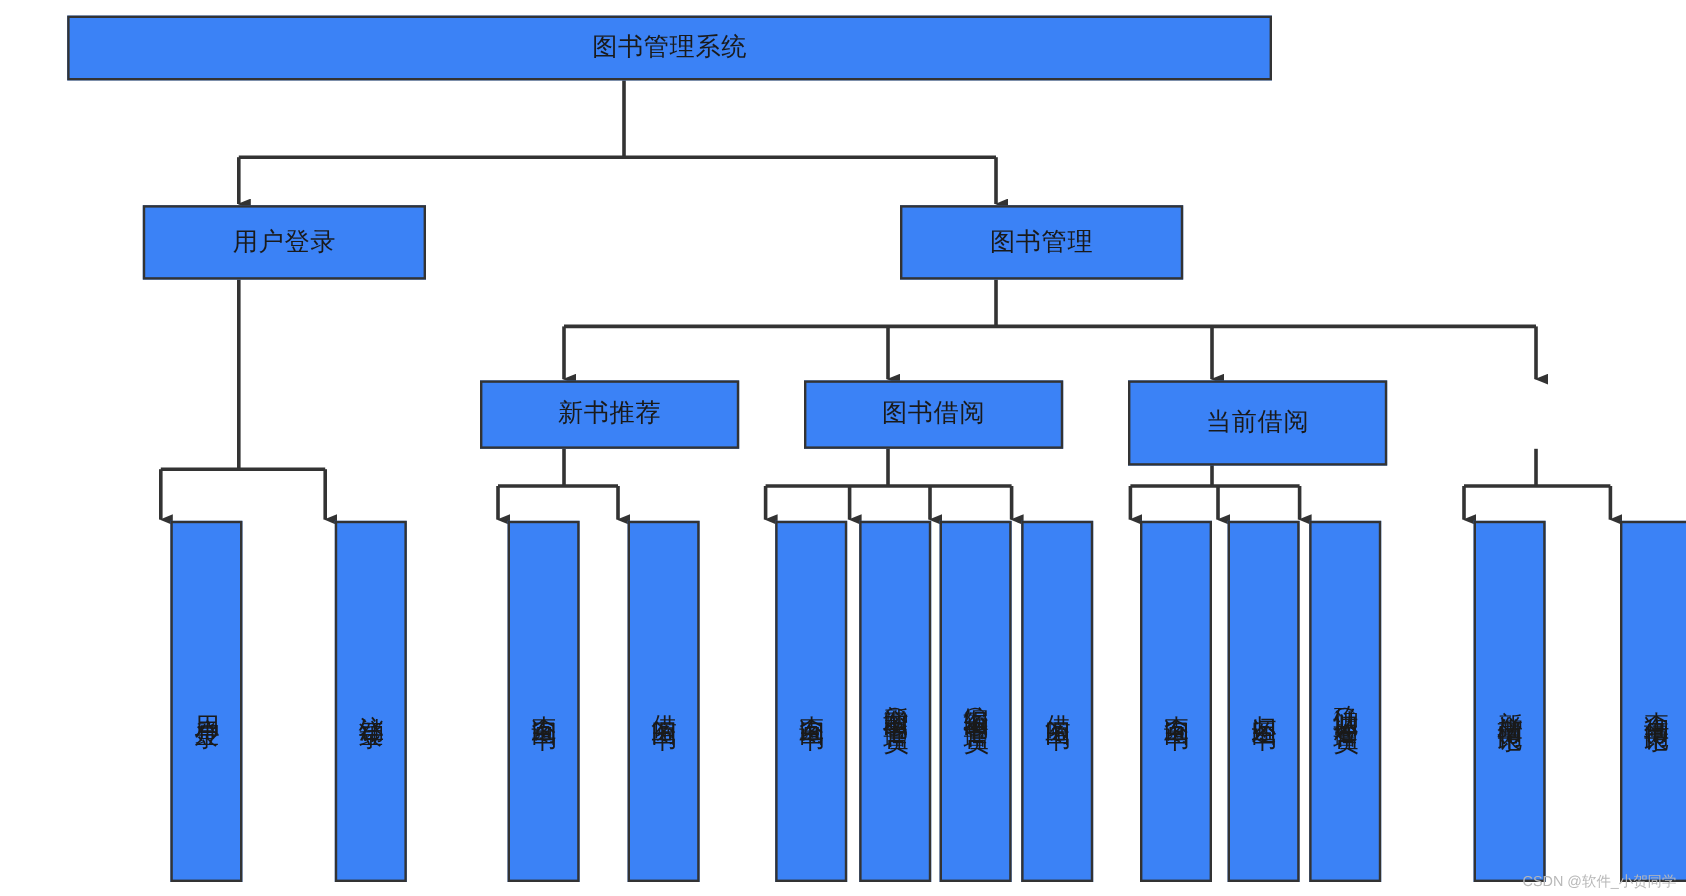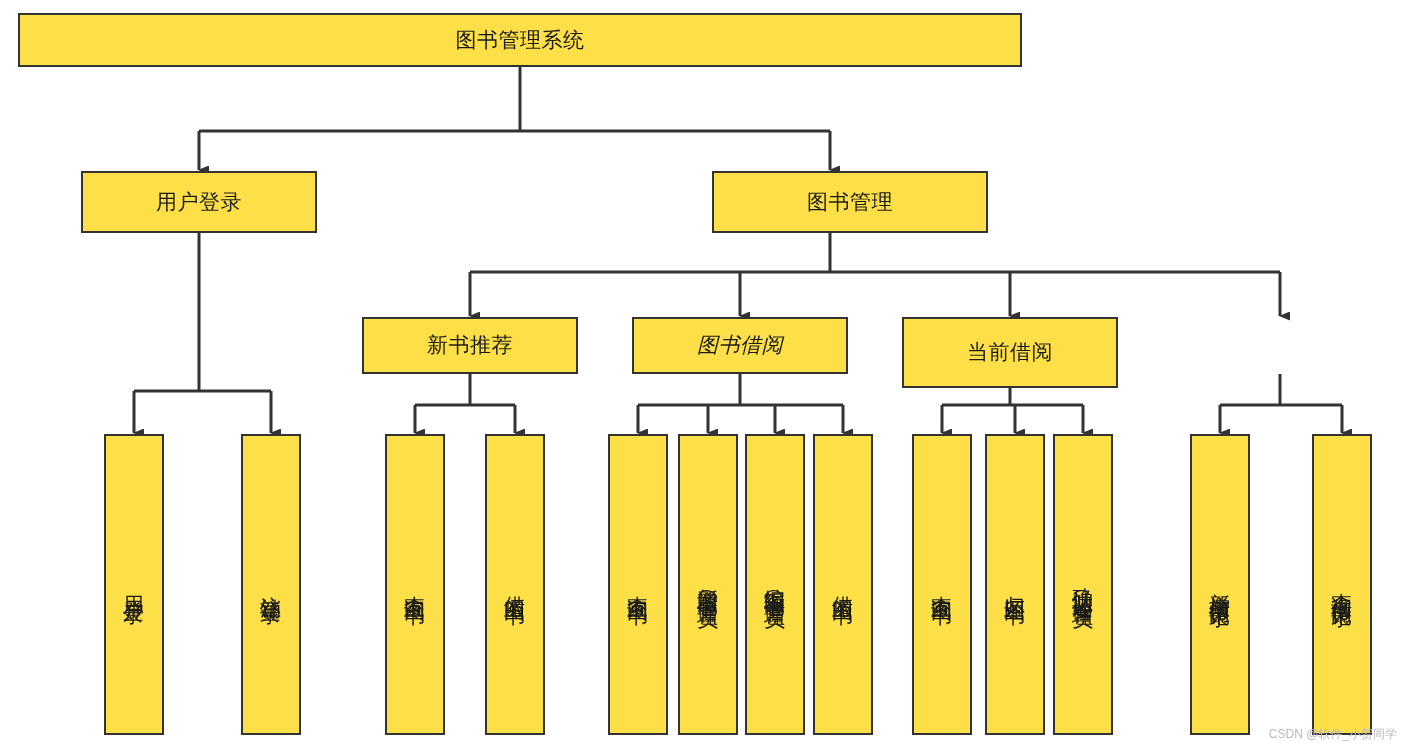--- a/index.html
+++ b/index.html
@@ -23,26 +23,27 @@
     position: absolute;
     left: 0;
     top: 0;
     width: 1405px;
     height: 747px;
     pointer-events: none;
   }
   .node-box {
     position: absolute;
     box-sizing: border-box;
-    background: #fde047;
+    background: #3b82f6;
     border: 2px solid #333333;
     display: flex;
     align-items: center;
     justify-content: center;
     z-index: 2;
+    margin-left: 38px;
   }
   .node-label {
     font-size: 21px;
     line-height: 1.18;
     color: #1a1a1a;
     letter-spacing: 0.5px;
     white-space: nowrap;
     text-align: center;
   }
   .node-box.leaf {
@@ -117,28 +118,28 @@
       </g>
   </svg>
 
   <div class="node-box root" style="left: 18px; top: 13px; width: 1004px; height: 54px;">
     <span class="node-label">图书管理系统</span>
   </div>
 
   <div class="node-box lvl2" style="left: 81px; top: 171px; width: 236px; height: 62px;">
     <span class="node-label">用户登录</span>
   </div>
-  <div class="node-box lvl2" style="left: 712px; top: 171px; width: 276px; height: 62px;">
+  <div class="node-box lvl2" style="left: 712px; top: 171px; width: 236px; height: 62px;">
     <span class="node-label">图书管理</span>
   </div>
 
   <div class="node-box lvl3" style="left: 362px; top: 317px; width: 216px; height: 57px;">
     <span class="node-label">新书推荐</span>
   </div>
-  <div class="node-box lvl3" style="left: 632px; top: 317px; width: 216px; height: 57px; font-style: italic;">
+  <div class="node-box lvl3" style="left: 632px; top: 317px; width: 216px; height: 57px;">
     <span class="node-label">图书借阅</span>
   </div>
   <div class="node-box lvl3" style="left: 902px; top: 317px; width: 216px; height: 71px;">
     <span class="node-label">当前借阅</span>
   </div>
 
   <div class="node-box leaf" style="left: 104px; top: 434px; width: 60px; height: 301px;">
     <span class="node-label">用户登录</span>
   </div>
   <div class="node-box leaf" style="left: 241px; top: 434px; width: 60px; height: 301px;">

